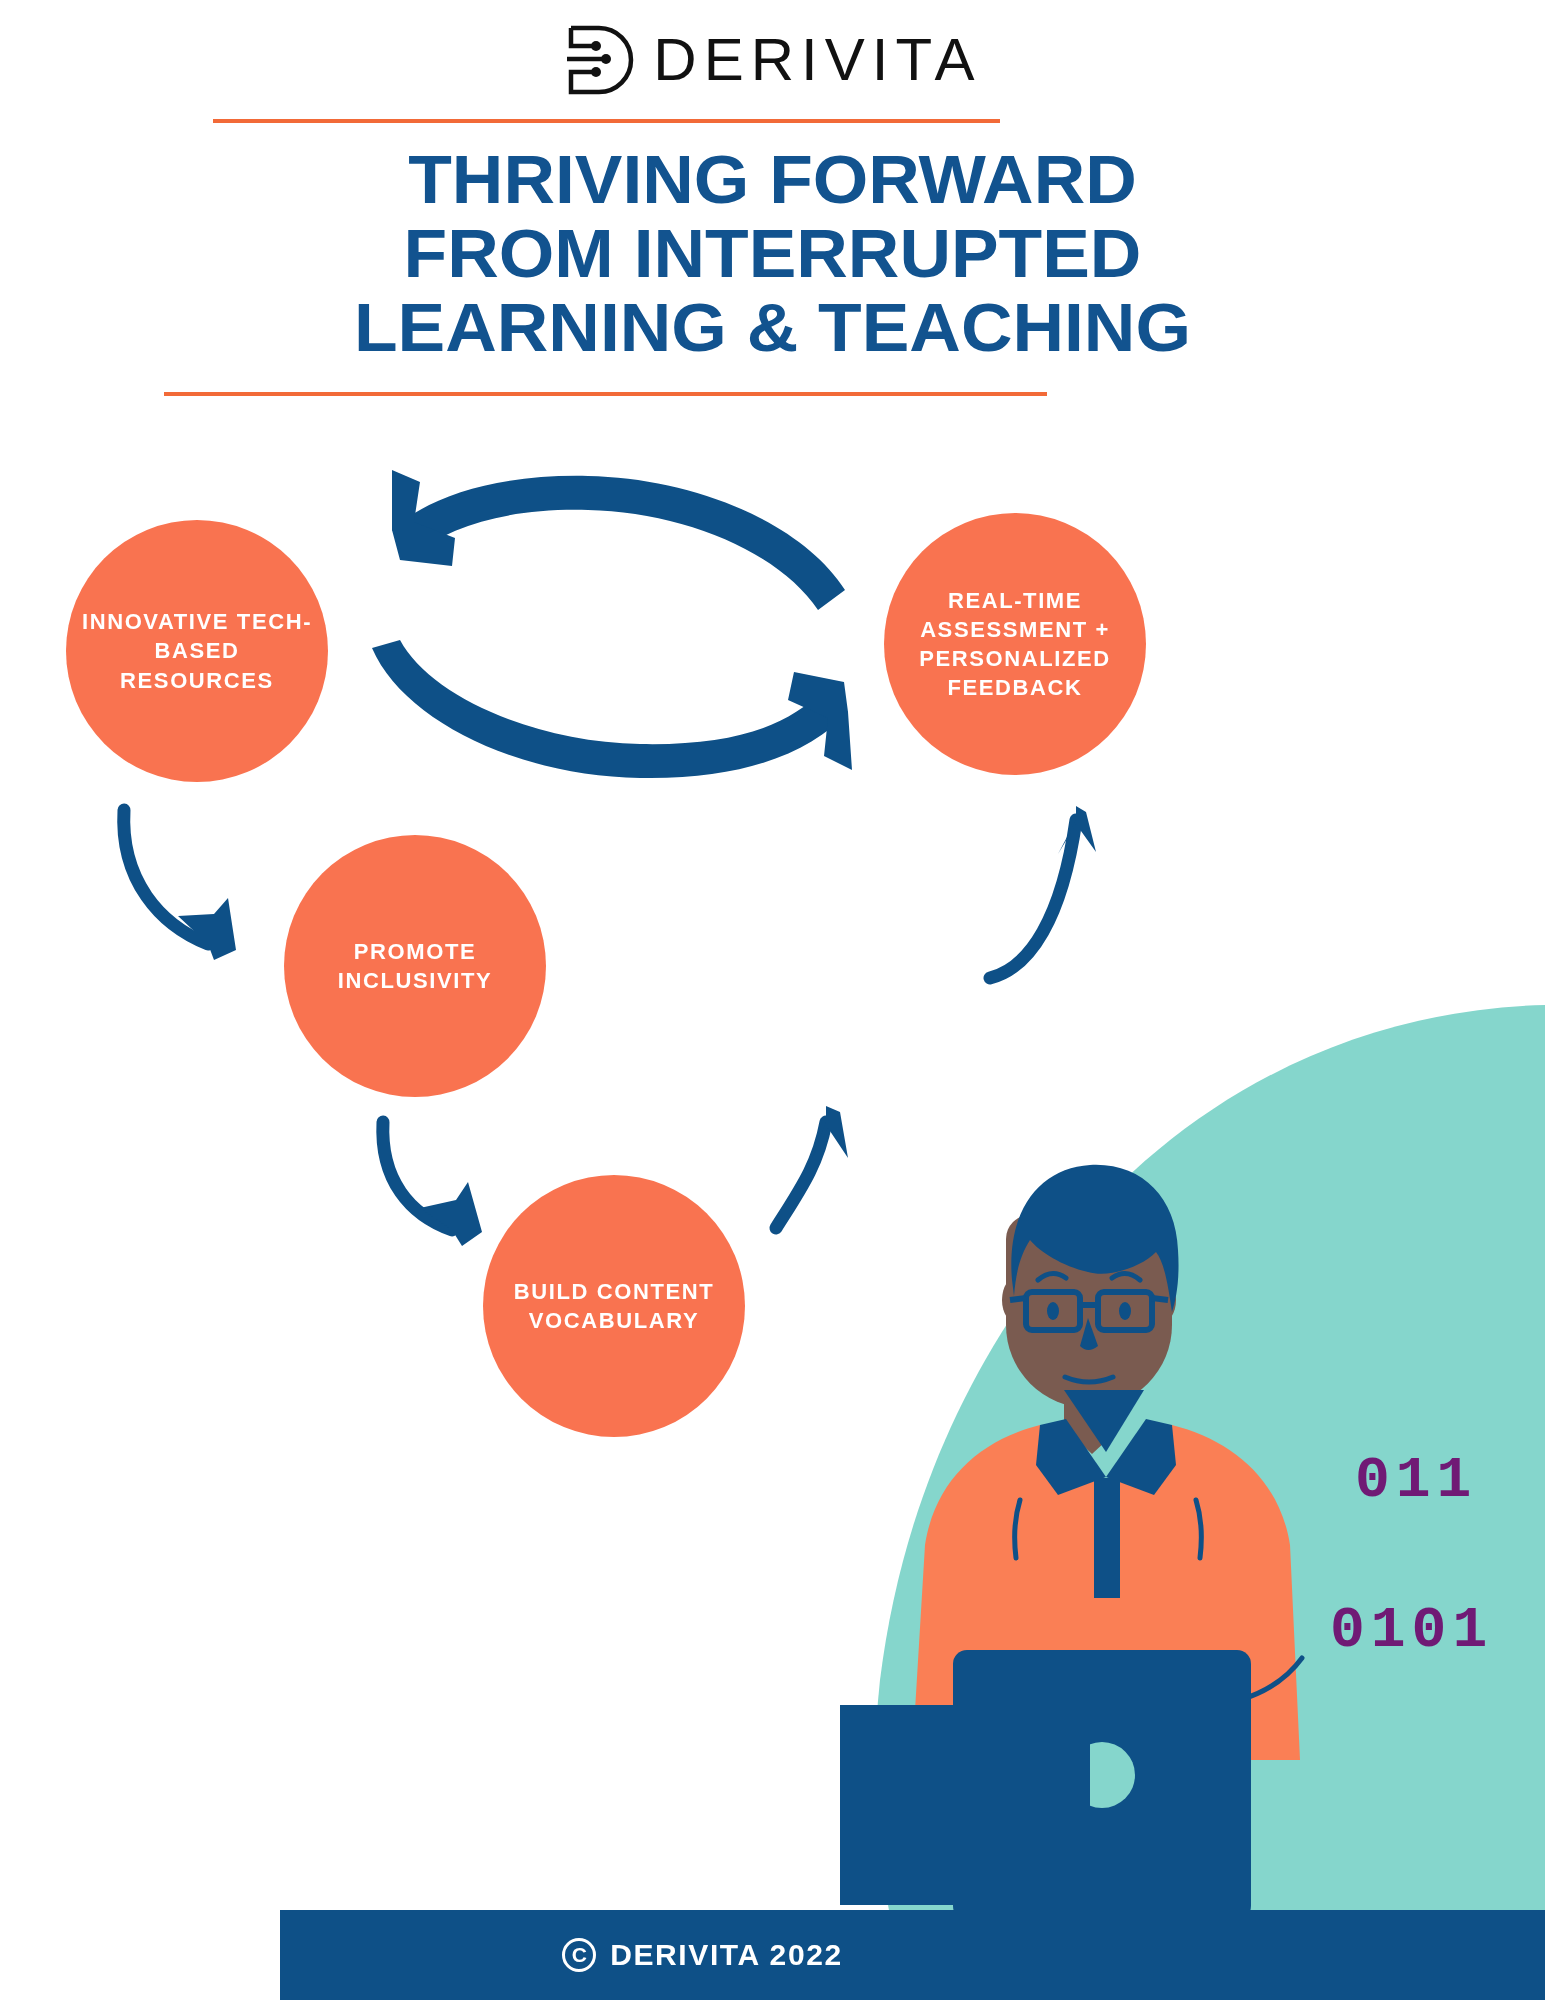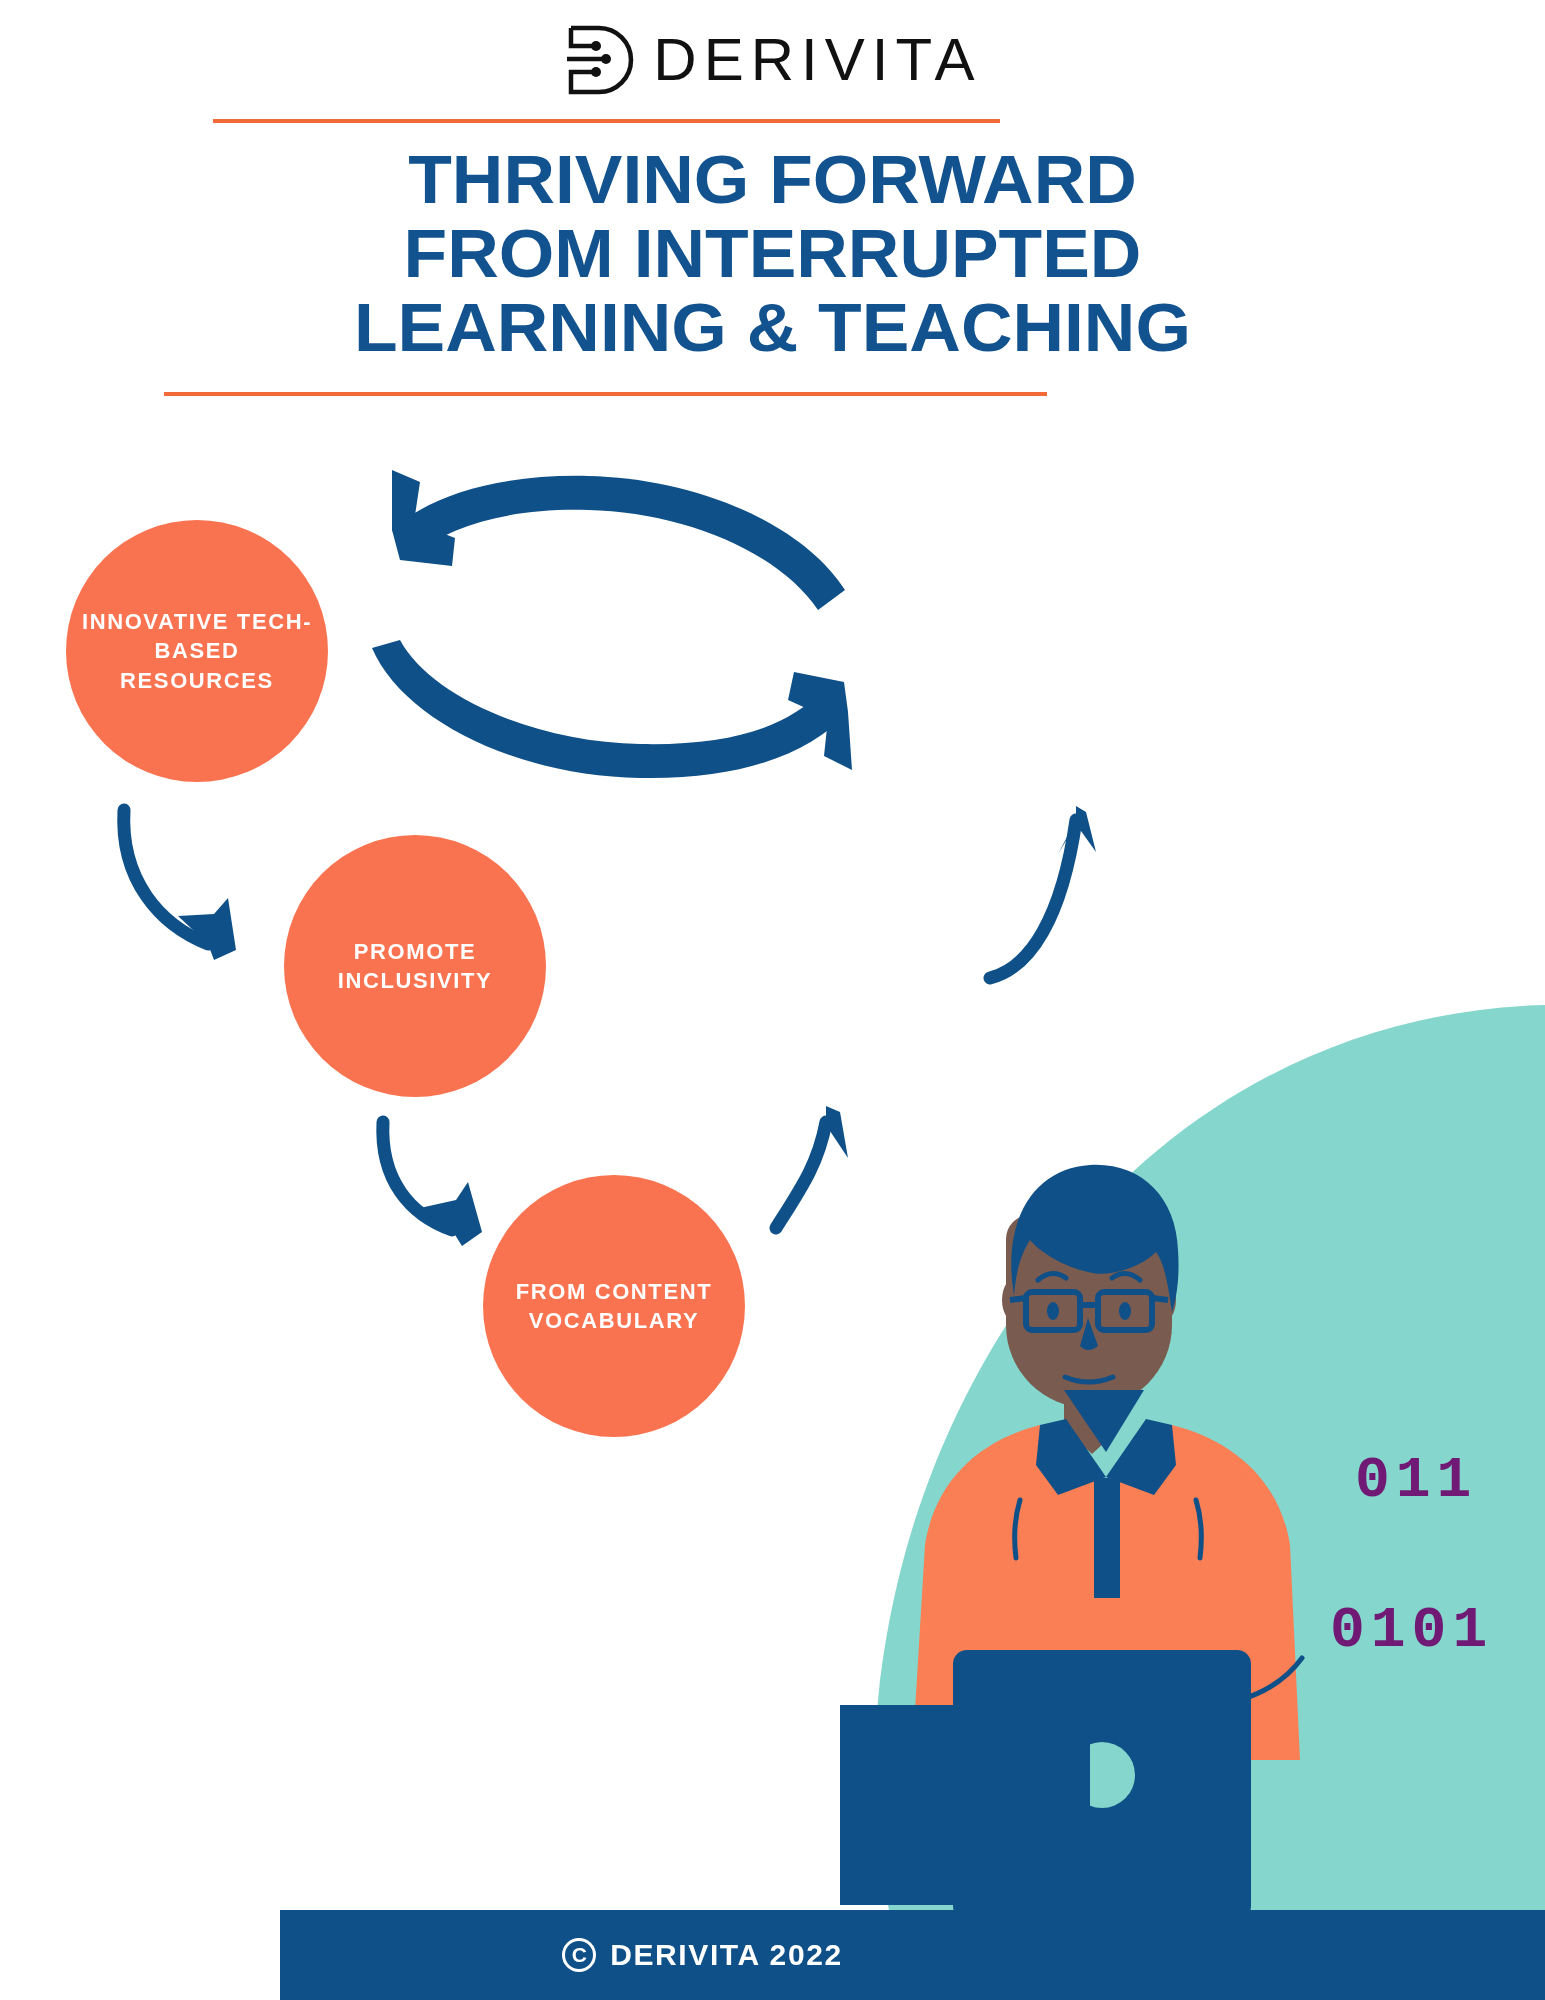--- a/index.html
+++ b/index.html
@@ -218,25 +218,28 @@
       <path d="M208 944 L 178 916 L 214 914 L 228 898 L 236 950 L 214 960 Z"></path>
       <path d="M452 1230 L 420 1208 L 456 1200 L 468 1182 L 482 1232 L 462 1246 Z"></path>
       <path d="M826 1122 L 812 1158 L 828 1128 L 848 1158 L 840 1112 L 826 1106 Z"></path>
       <path d="M1076 820 L 1058 854 L 1076 824 L 1096 852 L 1086 812 L 1076 806 Z"></path>
     </g>
   </svg>
 
   <div class="circle c-innovative">
     <span>INNOVATIVE TECH-BASED RESOURCES</span>
   </div>
+  <div class="circle c-realtime">
+    <span>REAL-TIME ASSESSMENT + PERSONALIZED FEEDBACK</span>
+  </div>
   <div class="circle c-promote">
     <span>PROMOTE INCLUSIVITY</span>
   </div>
   <div class="circle c-build">
-    <span>FROM CONTENT VOCABULARY</span>
+    <span>BUILD CONTENT VOCABULARY</span>
   </div>
 
   <div class="footer">
     <div class="footer-inner">
       <span class="cmark">C</span>
       <span>DERIVITA 2022</span>
     </div>
   </div>
 
 </div>

